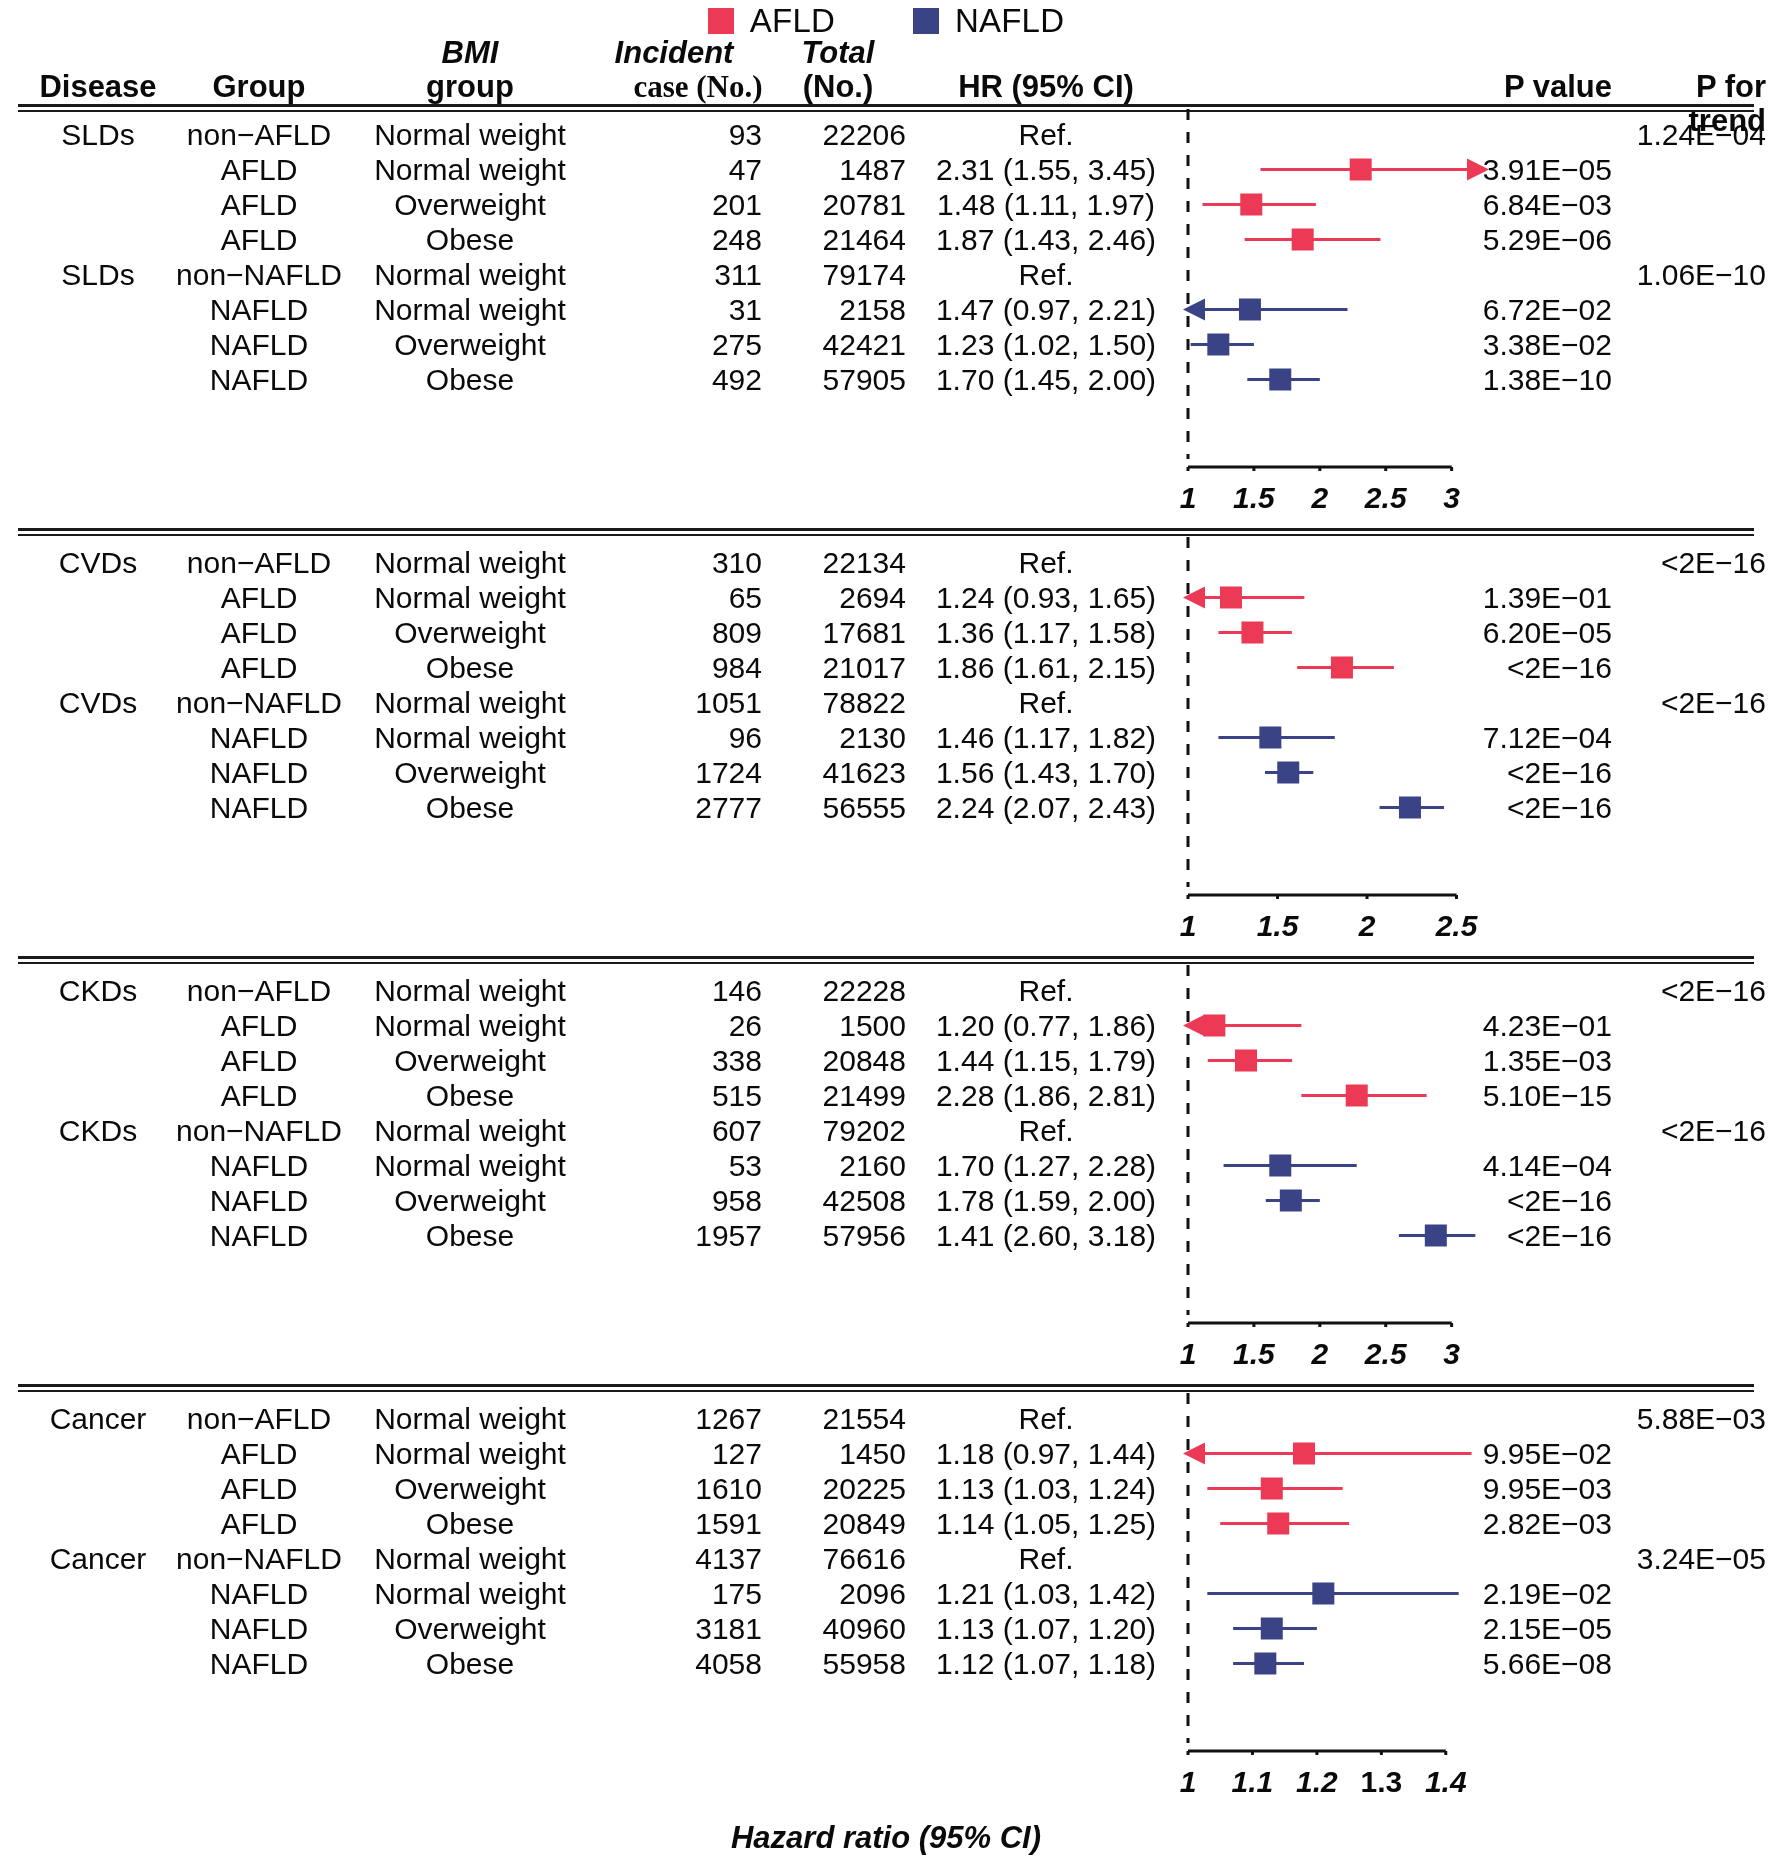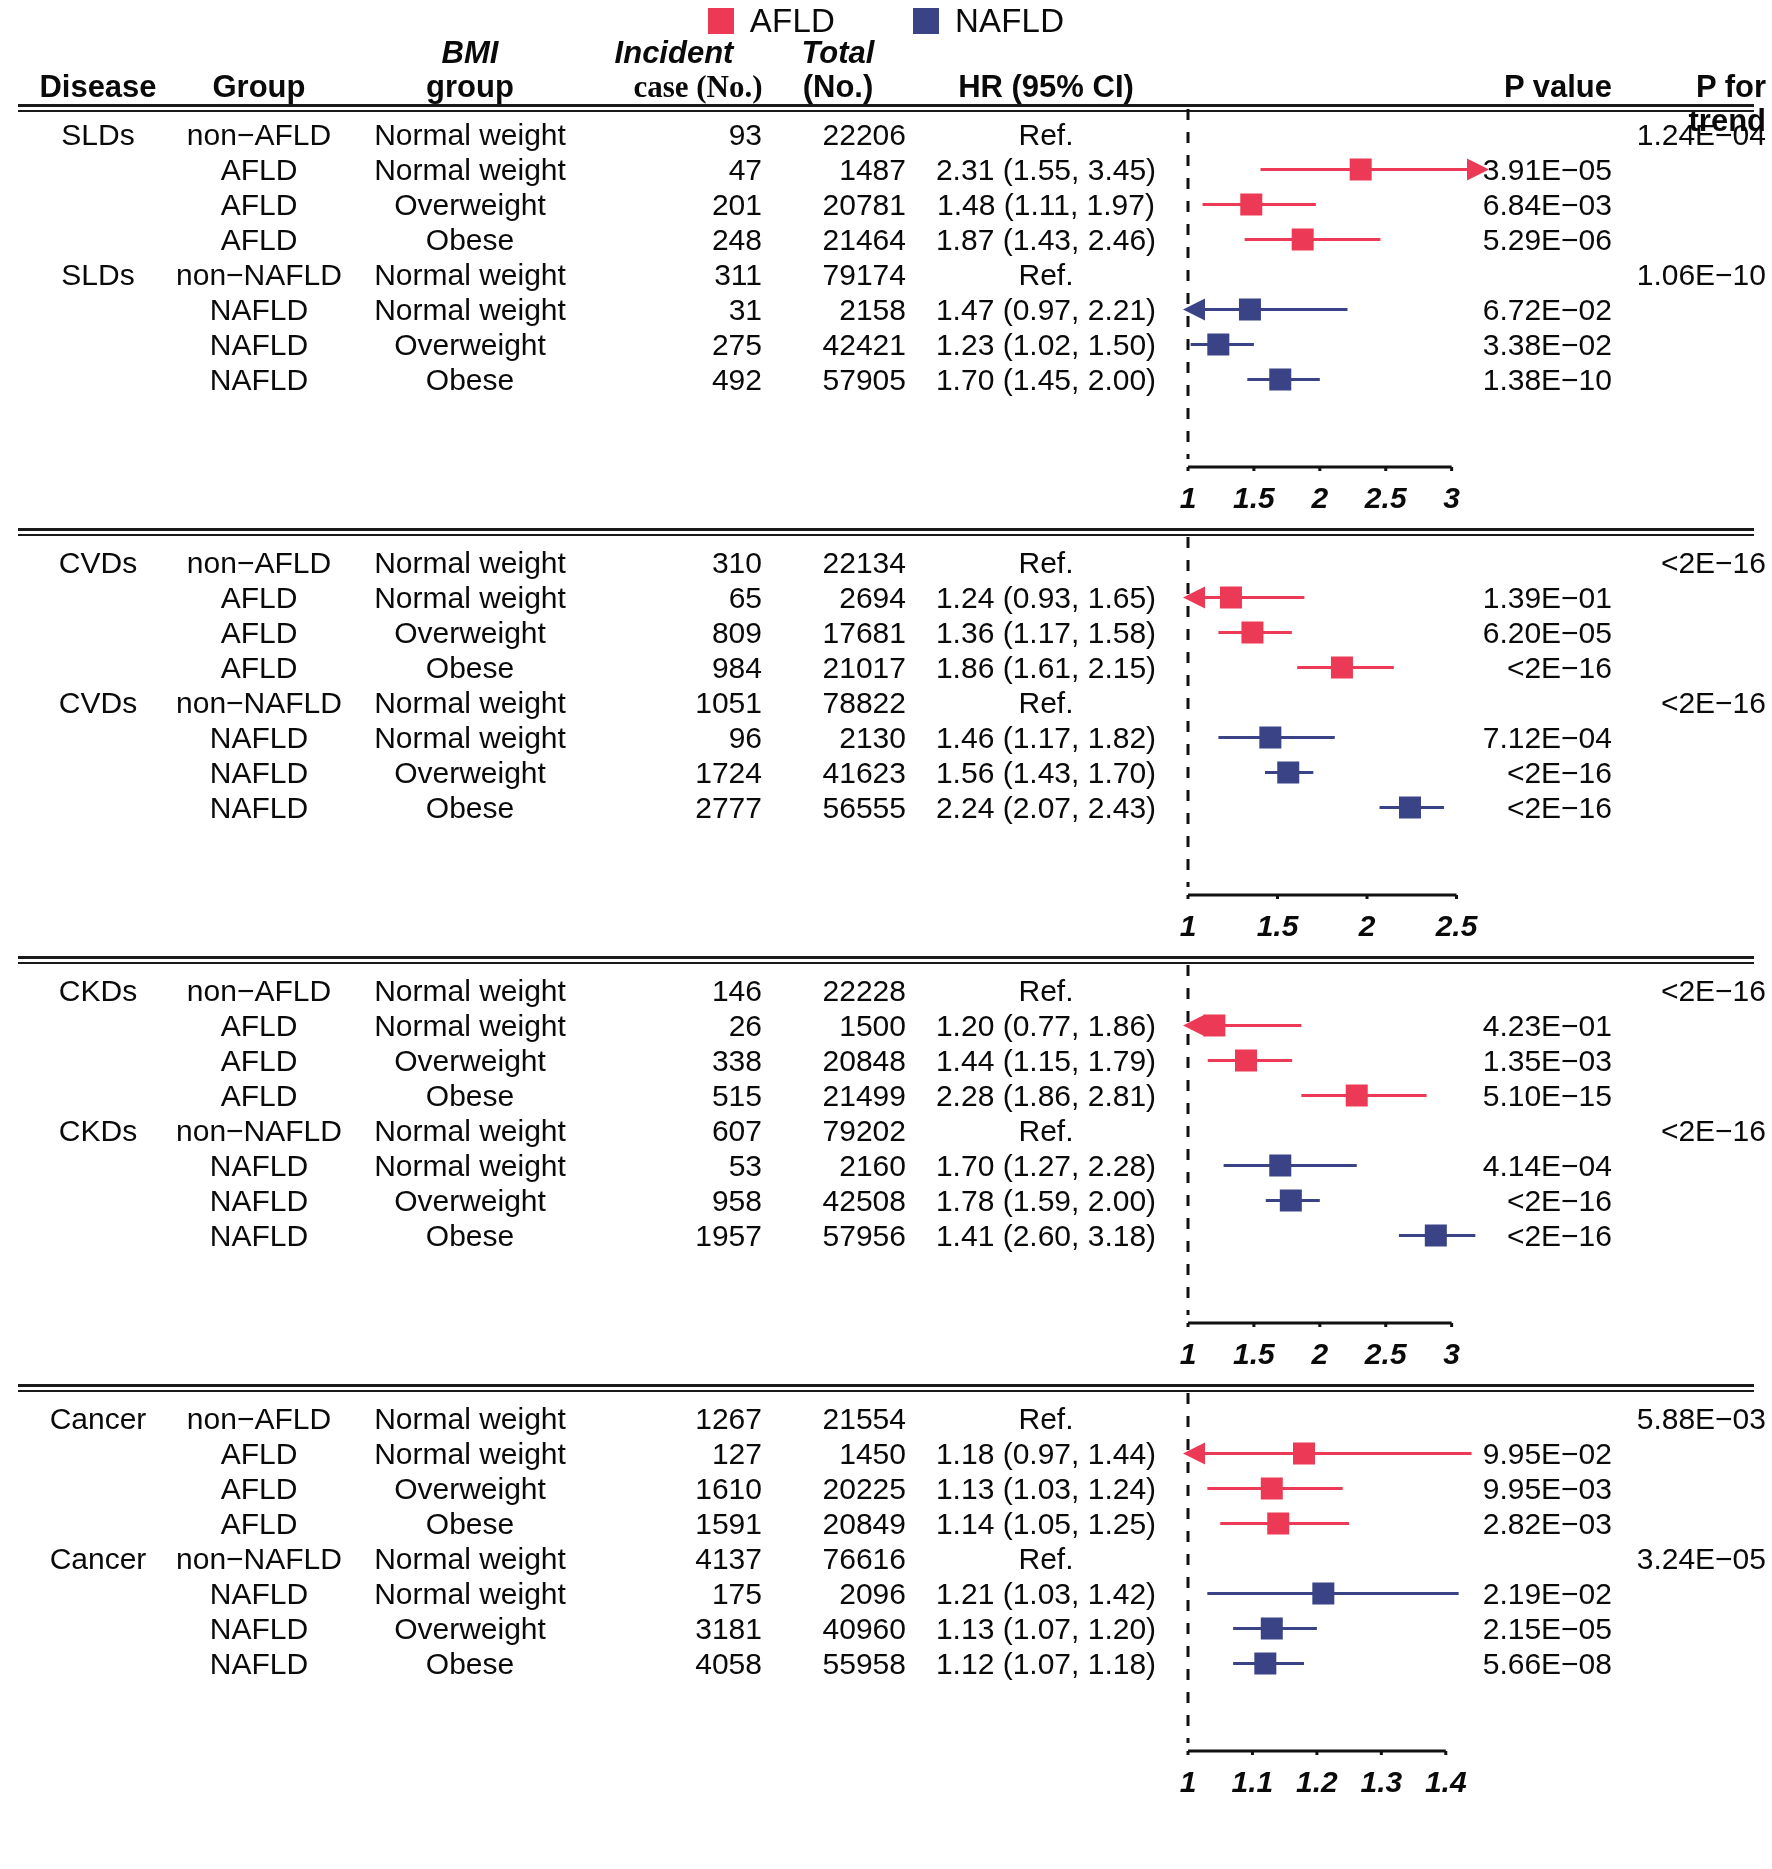--- a/index.html
+++ b/index.html
@@ -555,18 +555,19 @@
             <line x1="1188" x2="1188" y1="360" y2="373" stroke="#111" stroke-width="3"></line>
             <line x1="1252.4444444444446" x2="1252.4444444444446" y1="360" y2="373" stroke="#111" stroke-width="3"></line>
             <line x1="1316.888888888889" x2="1316.888888888889" y1="360" y2="373" stroke="#111" stroke-width="3"></line>
             <line x1="1381.3333333333335" x2="1381.3333333333335" y1="360" y2="373" stroke="#111" stroke-width="3"></line>
             <line x1="1445.7777777777778" x2="1445.7777777777778" y1="360" y2="373" stroke="#111" stroke-width="3"></line>
           </svg>
         </div>
         <div style="position: absolute; font-size: 30px; font-style: italic; font-weight: bold; left: 1128px; top: 1765px; width: 120px; text-align: center;">1</div>
         <div style="position: absolute; font-size: 30px; font-style: italic; font-weight: bold; left: 1192.44px; top: 1765px; width: 120px; text-align: center;">1.1</div>
         <div style="position: absolute; font-size: 30px; font-style: italic; font-weight: bold; left: 1256.89px; top: 1765px; width: 120px; text-align: center;">1.2</div>
-        <div style="position: absolute; font-size: 30px; font-style: italic; font-weight: bold; left: 1321.33px; top: 1765px; width: 120px; text-align: center;">1.3</div>
+        <div style="position: absolute; font-size: 30px; font-weight: bold; left: 1321.33px; top: 1765px; width: 120px; text-align: center;">1.3</div>
         <div style="position: absolute; font-size: 30px; font-style: italic; font-weight: bold; left: 1385.78px; top: 1765px; width: 120px; text-align: center;">1.4</div>
       </div>
     </div>
 
+  <div class="axis-label" id="axis-title" style="top:1820px;">Hazard ratio (95% CI)</div>
 </div>
 
 </body></html>

